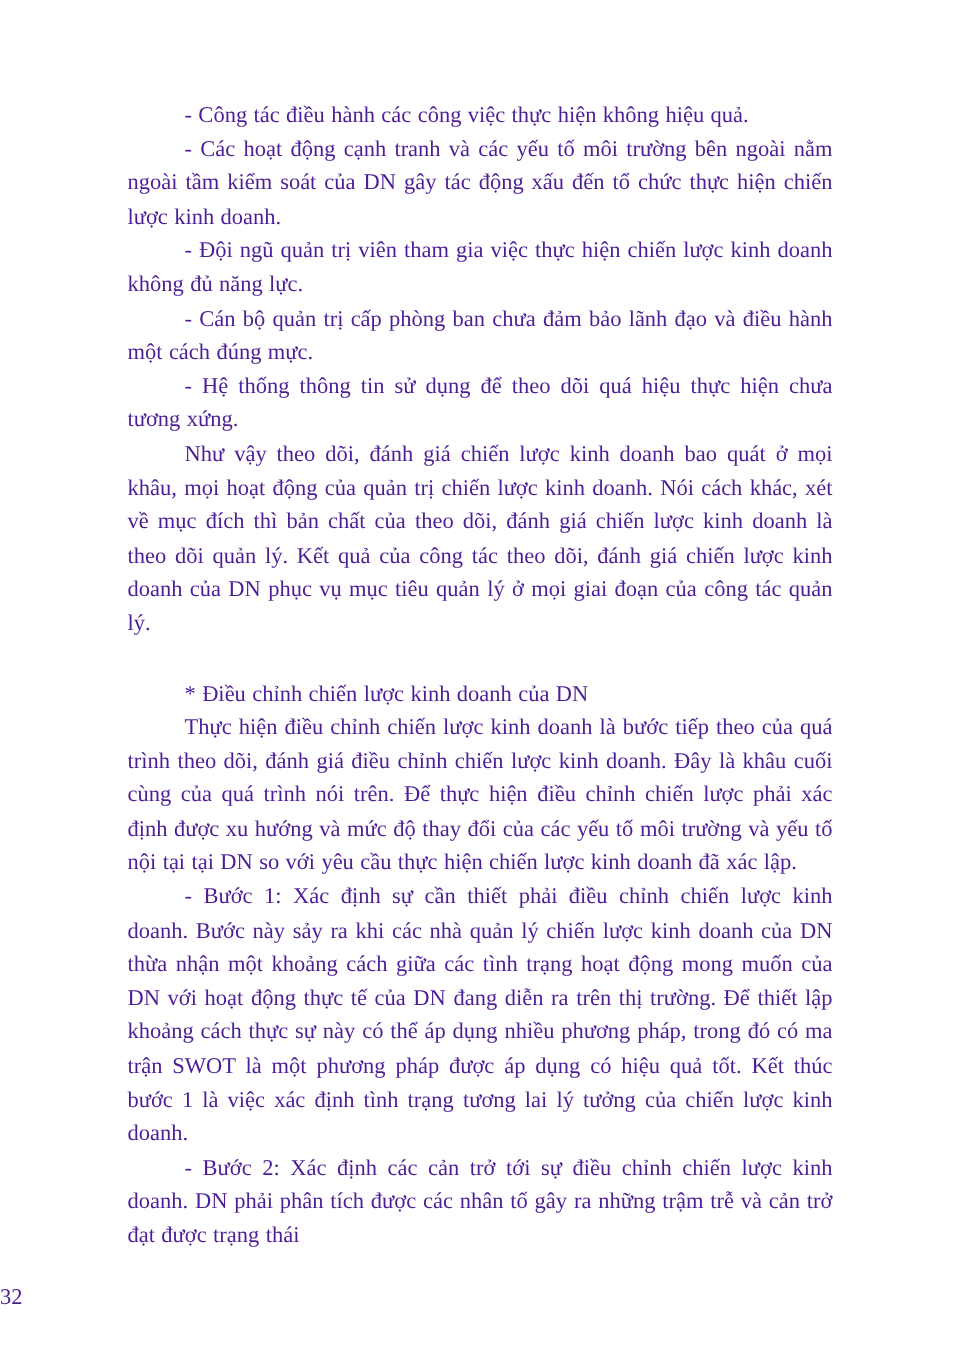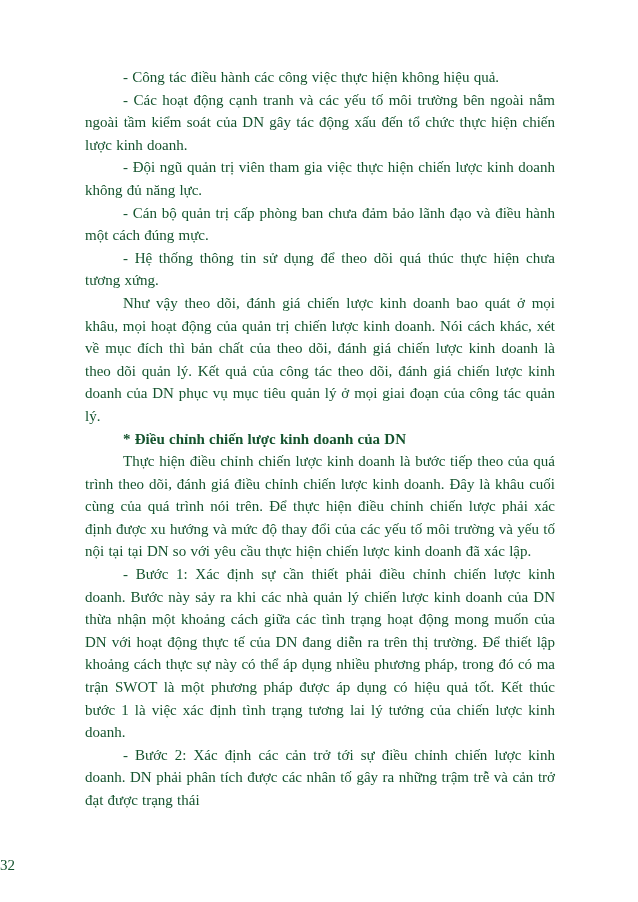--- a/index.html
+++ b/index.html
@@ -6,58 +6,59 @@
     margin: 0;
     padding: 0;
     background: #ffffff;
   }
   .page {
     position: relative;
     width: 638px;
     height: 902px;
     background: #ffffff;
     font-family: "Liberation Serif", "DejaVu Serif", serif;
-    color: #14532d;
+    color: #4c1d95;
     overflow: hidden;
   }
   .content {
     position: absolute;
     top: 66px;
     left: 85px;
     width: 470px;
   }
   .content p {
     margin: 0;
     font-size: 15px;
     line-height: 22.6px;
     text-align: justify;
     text-indent: 38px;
     word-spacing: 0.5px;
   }
   .content p.bold-heading {
-    font-weight: bold;
+    font-weight: normal;
+    margin-top: 24px;
   }
   .page-number {
     position: absolute;
     bottom: 28px;
     left: 0;
     width: 100%;
     font-size: 15px;
   }
 </style>
 </head>
 <body>
 
 <div class="page">
   <div class="content">
     <p>- Công tác điều hành các công việc thực hiện không hiệu quả.</p>
     <p>- Các hoạt động cạnh tranh và các yếu tố môi trường bên ngoài nằm ngoài tầm kiểm soát của DN gây tác động xấu đến tổ chức thực hiện chiến lược kinh doanh.</p>
     <p>- Đội ngũ quản trị viên tham gia việc thực hiện chiến lược kinh doanh không đủ năng lực.</p>
     <p>- Cán bộ quản trị cấp phòng ban chưa đảm bảo lãnh đạo và điều hành một cách đúng mực.</p>
-    <p>- Hệ thống thông tin sử dụng để theo dõi quá thúc thực hiện chưa tương xứng.</p>
+    <p>- Hệ thống thông tin sử dụng để theo dõi quá hiệu thực hiện chưa tương xứng.</p>
     <p>Như vậy theo dõi, đánh giá chiến lược kinh doanh bao quát ở mọi khâu, mọi hoạt động của quản trị chiến lược kinh doanh. Nói cách khác, xét về mục đích thì bản chất của theo dõi, đánh giá chiến lược kinh doanh là theo dõi quản lý. Kết quả của công tác theo dõi, đánh giá chiến lược kinh doanh của DN phục vụ mục tiêu quản lý ở mọi giai đoạn của công tác quản lý.</p>
     <p class="bold-heading">* Điều chỉnh chiến lược kinh doanh của DN</p>
     <p>Thực hiện điều chỉnh chiến lược kinh doanh là bước tiếp theo của quá trình theo dõi, đánh giá điều chỉnh chiến lược kinh doanh. Đây là khâu cuối cùng của quá trình nói trên. Để thực hiện điều chỉnh chiến lược phải xác định được xu hướng và mức độ thay đổi của các yếu tố môi trường và yếu tố nội tại tại DN so với yêu cầu thực hiện chiến lược kinh doanh đã xác lập.</p>
     <p>- Bước 1: Xác định sự cần thiết phải điều chỉnh chiến lược kinh doanh. Bước này sảy ra khi các nhà quản lý chiến lược kinh doanh của DN thừa nhận một khoảng cách giữa các tình trạng hoạt động mong muốn của DN với hoạt động thực tế của DN đang diễn ra trên thị trường. Để thiết lập khoảng cách thực sự này có thể áp dụng nhiều phương pháp, trong đó có ma trận SWOT là một phương pháp được áp dụng có hiệu quả tốt. Kết thúc bước 1 là việc xác định tình trạng tương lai lý tưởng của chiến lược kinh doanh.</p>
     <p>- Bước 2: Xác định các cản trở tới sự điều chỉnh chiến lược kinh doanh. DN phải phân tích được các nhân tố gây ra những trậm trễ và cản trở đạt được trạng thái</p>
   </div>
   <div class="page-number">32</div>
 </div>
 
 </body></html>

